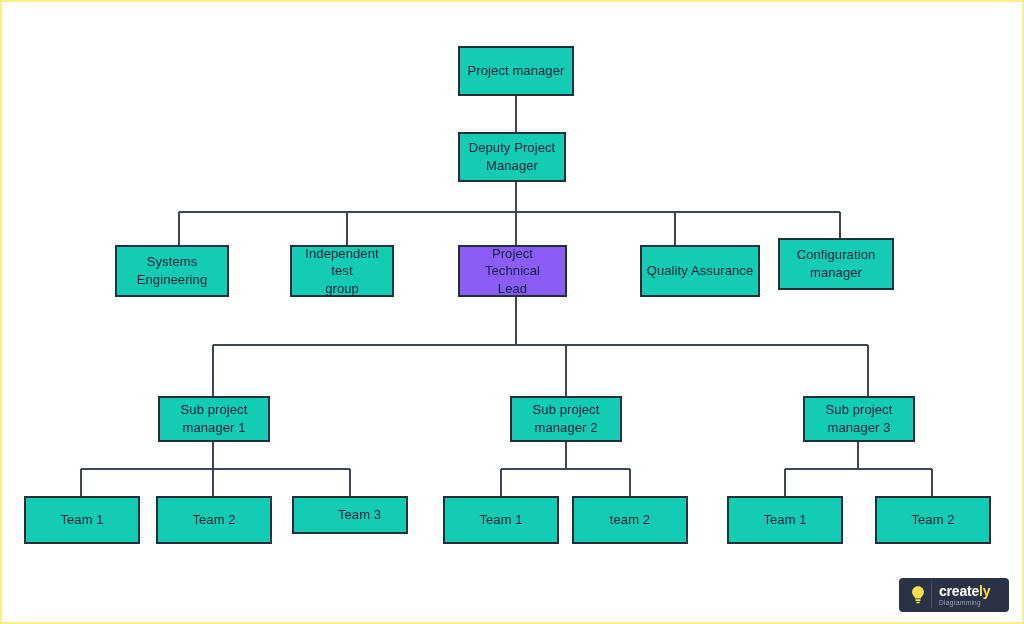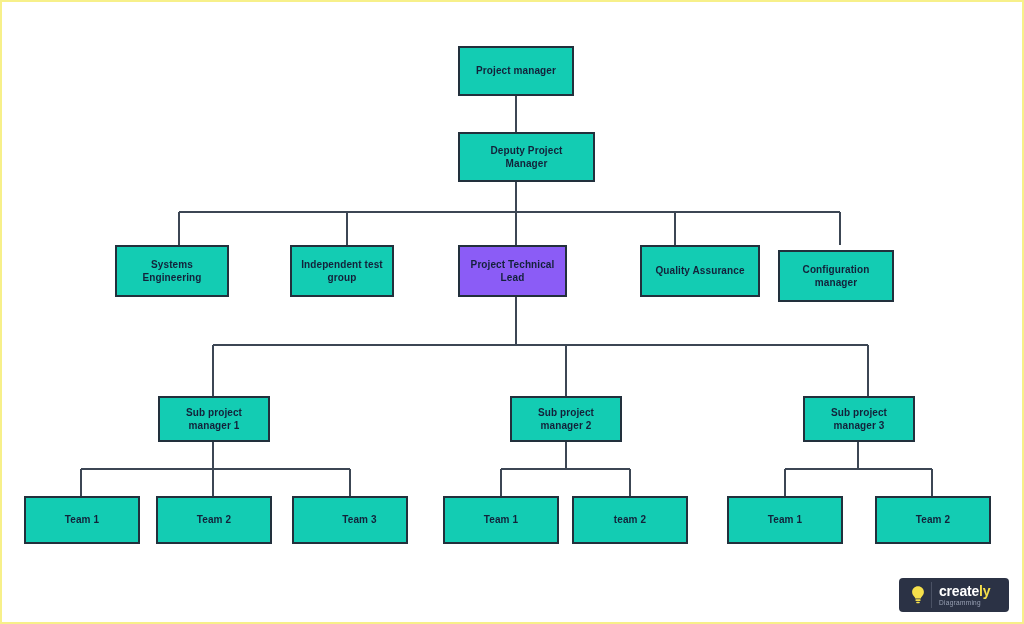--- a/index.html
+++ b/index.html
@@ -28,22 +28,22 @@
   .node {
     position: absolute;
     box-sizing: border-box;
     background: #13ccb3;
     border: 2px solid #22303c;
     display: flex;
     align-items: center;
     justify-content: center;
     text-align: center;
     color: #13213a;
-    font-size: 10px;
-    font-weight: bold;
+    font-size: 13px;
+    font-weight: normal;
     line-height: 1.35;
     letter-spacing: 0.1px;
     padding: 2px 4px;
   }
   .node-label {
     display: block;
     white-space: pre-line;
   }
   
   #logo {
@@ -120,39 +120,39 @@
       <polyline points="856,440 856,467" fill="none" stroke="#3c4654" stroke-width="1.6" shape-rendering="crispEdges"></polyline>
       <polyline points="783,467 930,467" fill="none" stroke="#3c4654" stroke-width="1.6" shape-rendering="crispEdges"></polyline>
       <polyline points="783,467 783,494" fill="none" stroke="#3c4654" stroke-width="1.6" shape-rendering="crispEdges"></polyline>
       <polyline points="930,467 930,494" fill="none" stroke="#3c4654" stroke-width="1.6" shape-rendering="crispEdges"></polyline>
     </svg>
 
   <div id="nodes-layer">
       <div class="node" style="left: 456px; top: 44px; width: 116px; height: 50px; background: rgb(19, 204, 179); border-color: rgb(34, 48, 60); color: rgb(19, 33, 58);">
         <span class="node-label">Project manager</span>
       </div>
-      <div class="node" style="left: 456px; top: 130px; width: 137px; height: 50px; background: rgb(19, 204, 179); border-color: rgb(34, 48, 60); color: rgb(19, 33, 58); text-align: center;">
+      <div class="node" style="left: 456px; top: 130px; width: 108px; height: 50px; background: rgb(19, 204, 179); border-color: rgb(34, 48, 60); color: rgb(19, 33, 58); text-align: center;">
         <span class="node-label">Deputy Project
 Manager</span>
       </div>
       <div class="node" style="left: 113px; top: 243px; width: 114px; height: 52px; background: rgb(19, 204, 179); border-color: rgb(34, 48, 60); color: rgb(19, 33, 58);">
         <span class="node-label">Systems Engineering</span>
       </div>
       <div class="node" style="left: 288px; top: 243px; width: 104px; height: 52px; background: rgb(19, 204, 179); border-color: rgb(34, 48, 60); color: rgb(19, 33, 58);">
         <span class="node-label">Independent test
 group</span>
       </div>
       <div class="node" style="left: 456px; top: 243px; width: 109px; height: 52px; background: #8b5cf6; border-color: rgb(34, 48, 60); color: rgb(19, 33, 58); justify-content: center;">
         <span class="node-label">Project Technical
 Lead</span>
       </div>
       <div class="node" style="left: 638px; top: 243px; width: 120px; height: 52px; background: rgb(19, 204, 179); border-color: rgb(34, 48, 60); color: rgb(19, 33, 58);">
         <span class="node-label">Quality Assurance</span>
       </div>
-      <div class="node" style="left: 776px; top: 248px; width: 116px; height: 52px; background: rgb(19, 204, 179); border-color: rgb(34, 48, 60); color: rgb(19, 33, 58);">
+      <div class="node" style="left: 776px; top: 236px; width: 116px; height: 52px; background: rgb(19, 204, 179); border-color: rgb(34, 48, 60); color: rgb(19, 33, 58);">
         <span class="node-label">Configuration
 manager</span>
       </div>
       <div class="node" style="left: 156px; top: 394px; width: 112px; height: 46px; background: rgb(19, 204, 179); border-color: rgb(34, 48, 60); color: rgb(19, 33, 58);">
         <span class="node-label">Sub project
 manager 1</span>
       </div>
       <div class="node" style="left: 508px; top: 394px; width: 112px; height: 46px; background: rgb(19, 204, 179); border-color: rgb(34, 48, 60); color: rgb(19, 33, 58);">
         <span class="node-label">Sub project
 manager 2</span>
@@ -160,21 +160,21 @@
       <div class="node" style="left: 801px; top: 394px; width: 112px; height: 46px; background: rgb(19, 204, 179); border-color: rgb(34, 48, 60); color: rgb(19, 33, 58);">
         <span class="node-label">Sub project
 manager 3</span>
       </div>
       <div class="node" style="left: 22px; top: 494px; width: 116px; height: 48px; background: rgb(19, 204, 179); border-color: rgb(34, 48, 60); color: rgb(19, 33, 58);">
         <span class="node-label">Team 1</span>
       </div>
       <div class="node" style="left: 154px; top: 494px; width: 116px; height: 48px; background: rgb(19, 204, 179); border-color: rgb(34, 48, 60); color: rgb(19, 33, 58);">
         <span class="node-label">Team 2</span>
       </div>
-      <div class="node" style="left: 290px; top: 494px; width: 116px; height: 48px; background: rgb(19, 204, 179); border-color: rgb(34, 48, 60); color: rgb(19, 33, 58); padding-left: 23px;">
+      <div class="node" style="left: 290px; top: 494px; width: 116px; height: 38px; background: rgb(19, 204, 179); border-color: rgb(34, 48, 60); color: rgb(19, 33, 58); padding-left: 23px;">
         <span class="node-label">Team 3</span>
       </div>
       <div class="node" style="left: 441px; top: 494px; width: 116px; height: 48px; background: rgb(19, 204, 179); border-color: rgb(34, 48, 60); color: rgb(19, 33, 58);">
         <span class="node-label">Team 1</span>
       </div>
       <div class="node" style="left: 570px; top: 494px; width: 116px; height: 48px; background: rgb(19, 204, 179); border-color: rgb(34, 48, 60); color: rgb(19, 33, 58);">
         <span class="node-label">team 2</span>
       </div>
       <div class="node" style="left: 725px; top: 494px; width: 116px; height: 48px; background: rgb(19, 204, 179); border-color: rgb(34, 48, 60); color: rgb(19, 33, 58);">
         <span class="node-label">Team 1</span>

